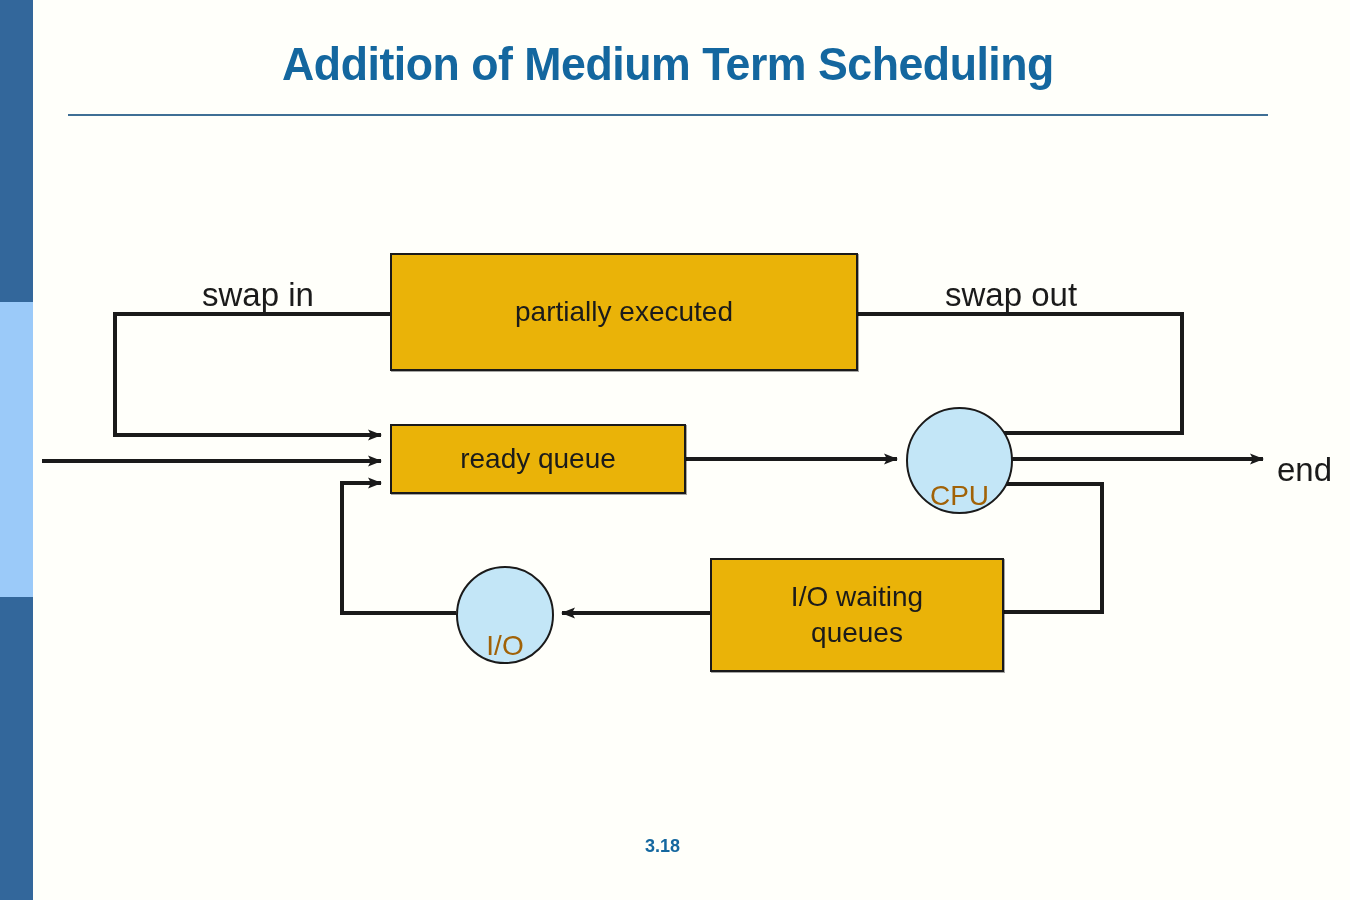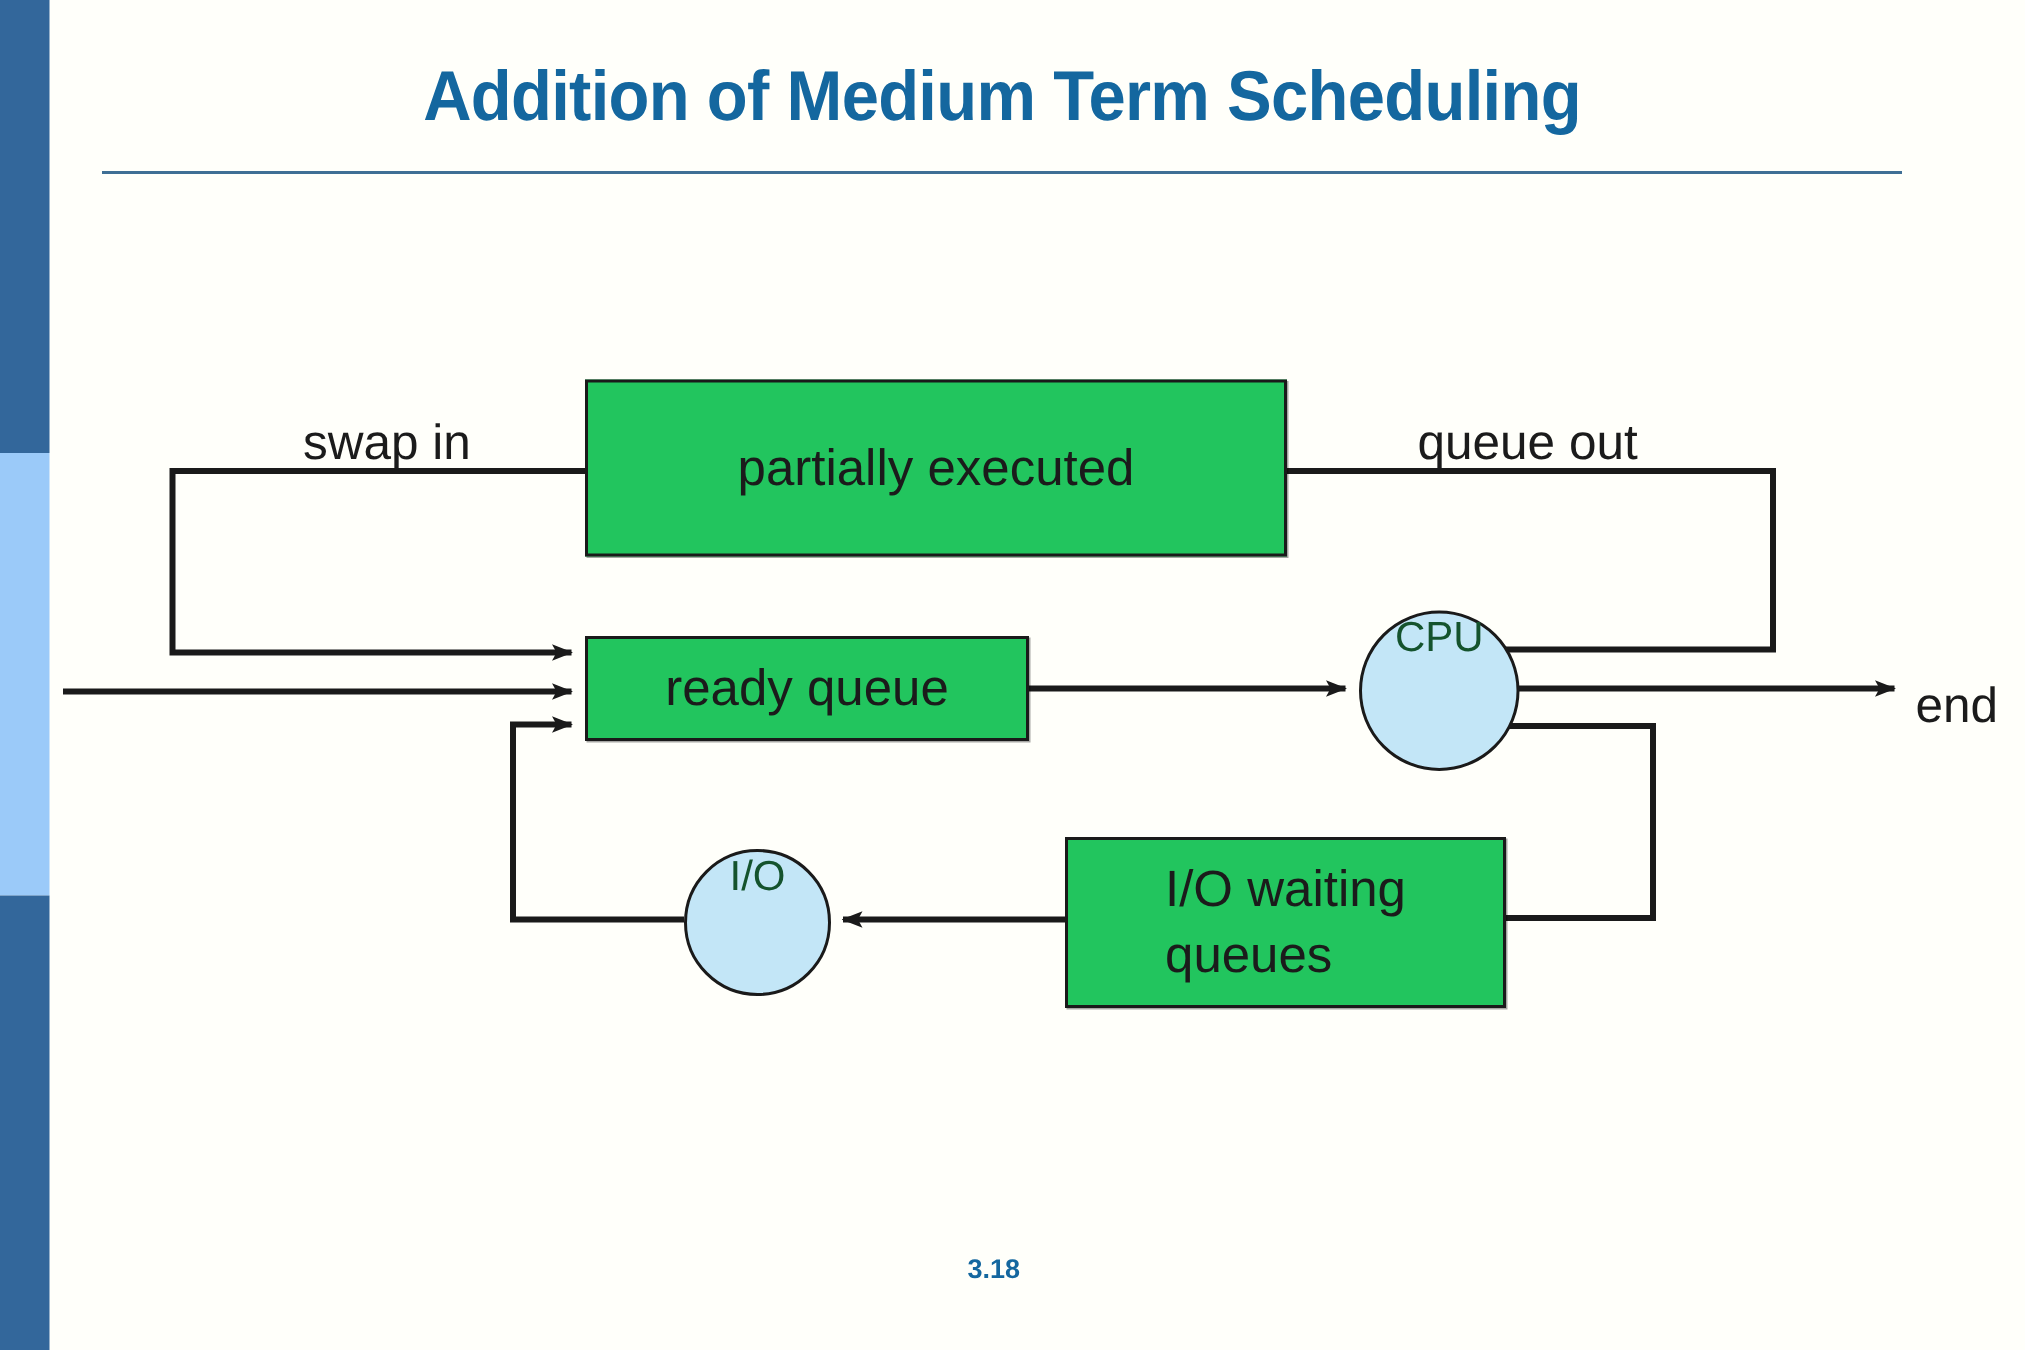--- a/index.html
+++ b/index.html
@@ -56,41 +56,41 @@
   #diagram {
     position: absolute;
     left: 0; top: 0;
     width: 1350px;
     height: 900px;
   }
   #diagram svg { display: block; }
 
   .dg-box {
     position: absolute;
-    background: #22c55e;
+    background: #eab308;
     border: 2px solid #1a1a1a;
     box-shadow: 1px 1px 0 rgba(0,0,0,0.35);
     display: flex;
     align-items: center;
     justify-content: center;
-    text-align: left;
+    text-align: center;
     color: #1b1b1b;
-    font-size: 34px;
+    font-size: 28px;
     line-height: 1.3;
     font-family: "Liberation Sans", sans-serif;
   }
   .dg-circle {
     position: absolute;
     background: #c3e6f7;
     border: 2px solid #1a1a1a;
     border-radius: 50%;
     display: flex;
-    align-items: flex-start;
+    align-items: flex-end;
     justify-content: center;
-    color: #14532d;
+    color: #a16207;
     font-size: 28px;
     font-family: "Liberation Sans", sans-serif;
   }
   .dg-label {
     position: absolute;
     color: #1b1b1b;
     font-size: 33px;
     white-space: nowrap;
     font-family: "Liberation Sans", sans-serif;
   }
@@ -182,18 +182,18 @@
 
   <div class="dg-circle" id="circle-cpu">
     <span>CPU</span>
   </div>
 
   <div class="dg-circle" id="circle-io">
     <span>I/O</span>
   </div>
 
   <div class="dg-label" id="label-swap-in">swap in</div>
-  <div class="dg-label" id="label-swap-out">queue out</div>
+  <div class="dg-label" id="label-swap-out">swap out</div>
   <div class="dg-label" id="label-end">end</div>
 
 </div>
 
 <div id="page-number">3.18</div>
 
 </body></html>

